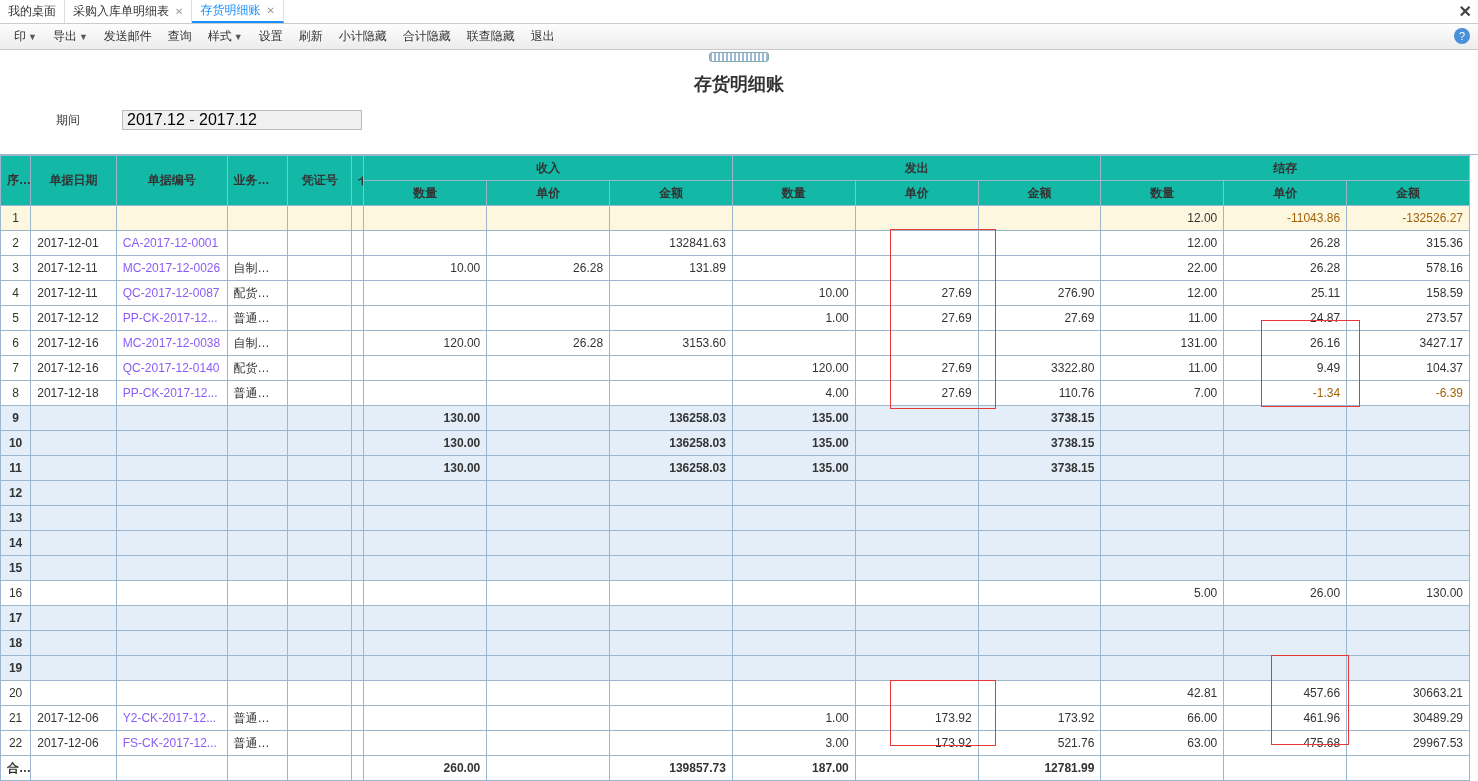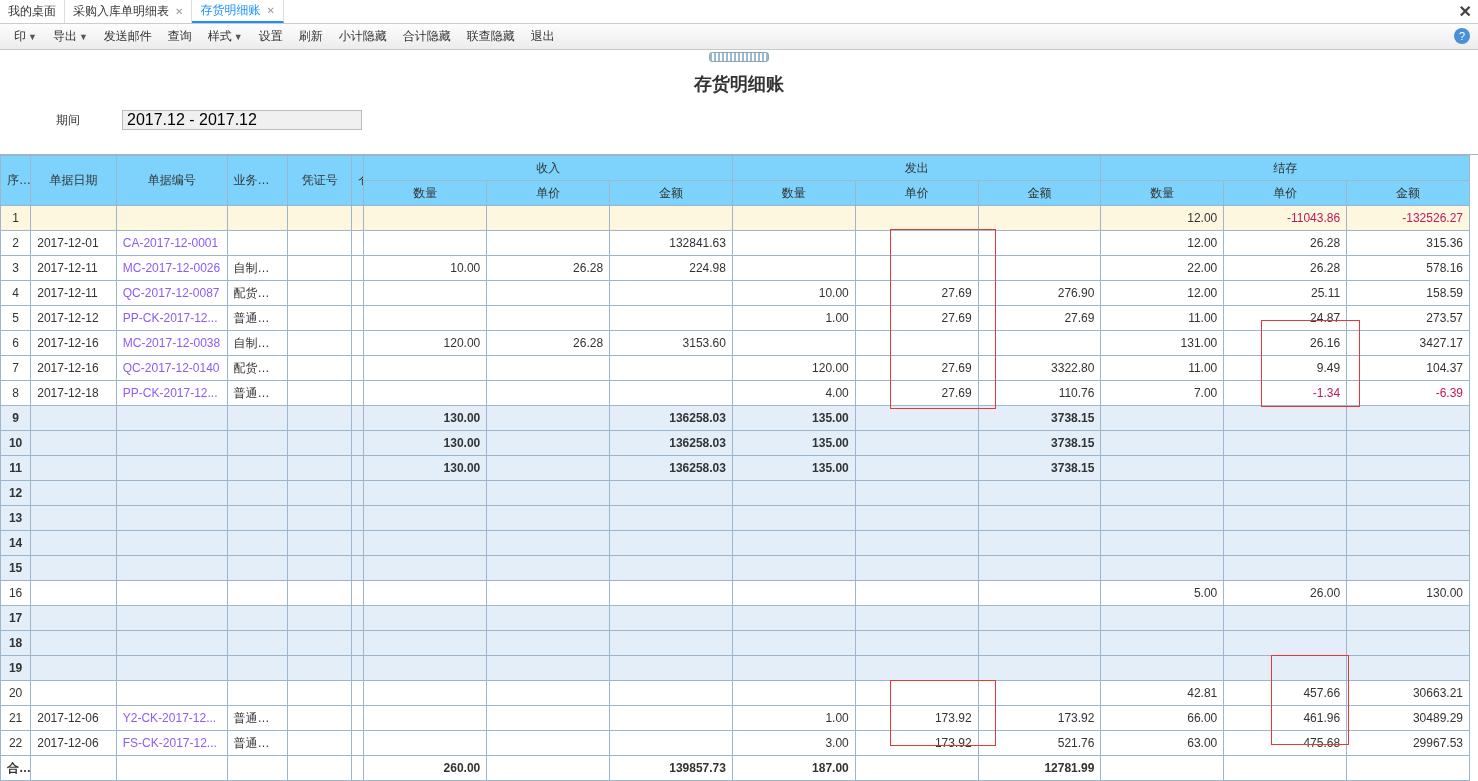--- a/index.html
+++ b/index.html
@@ -20,26 +20,26 @@
 
 .title { text-align: center; font-size: 18px; font-weight: bold; margin: 22px 0 14px; }
 
 .period-row { display: flex; align-items: center; padding-left: 56px; margin-bottom: 24px; gap: 36px; }
 .period-label { margin-right: 6px; }
 .period-input { width: 240px; height: 20px; border: 1px solid #bbb; background: #f0f0f0; padding: 0 4px; font-size: 16px; }
 
 .grid-wrap { width: 100%; overflow: hidden; border-top: 1px solid #9cb6ce; }
 .grid { border-collapse: collapse; width: 1470px; table-layout: fixed; }
 .grid th, .grid td { border: 1px solid #9cb6ce; height: 25px; padding: 0 6px; font-size: 12px; overflow: hidden; white-space: nowrap; text-overflow: ellipsis; }
-.grid th { background: #7dd3fc; font-weight: normal; }
+.grid th { background: #14b8a6; font-weight: bold; }
 .grid td { text-align: right; }
 .grid td.l { text-align: left; }
 .grid td.c { text-align: center; }
 .grid .link { color: #8b5cf6; }
-.grid .neg { color: #be185d; }
+.grid .neg { color: #a16207; }
 .grid tr.hl td { background: #fef7e0; }
 .grid tr.sum td { background: #e3eef8; font-weight: bold; }
 .grid tr.foot td { font-weight: bold; margin-top: 21px; }
 
 .annot { position: absolute; border: 1px solid #e53935; pointer-events: none; }
 
 .hscroll { height: 16px; border-top: 1px solid #ccc; background: #f4f4f4; position: relative; }
 .hscroll-thumb { position: absolute; left: 38%; width: 34%; top: 2px; height: 11px; background: #c8c8c8; border: 1px solid #aaa; border-radius: 2px; cursor: pointer; }
 .hscroll-arrow { position: absolute; top: 0; width: 16px; height: 16px; display:flex; align-items:center; justify-content:center; color:#555; font-size:10px; cursor:pointer; }
 .hscroll-arrow.left { left: 18px; }
@@ -161,21 +161,21 @@
         </tr>
         <tr>
           <td class="c">3</td>
           <td class="l">2017-12-11</td>
           <td class="l link">MC-2017-12-0026</td>
           <td class="l">自制加工</td>
           <td class="l"></td>
           <td class="l"></td>
           <td>10.00</td>
           <td>26.28</td>
-          <td>224.98</td>
+          <td>131.89</td>
           <td></td>
           <td></td>
           <td></td>
           <td>22.00</td>
           <td>26.28</td>
           <td>578.16</td>
         </tr>
         <tr>
           <td class="c">4</td>
           <td class="l">2017-12-11</td>

